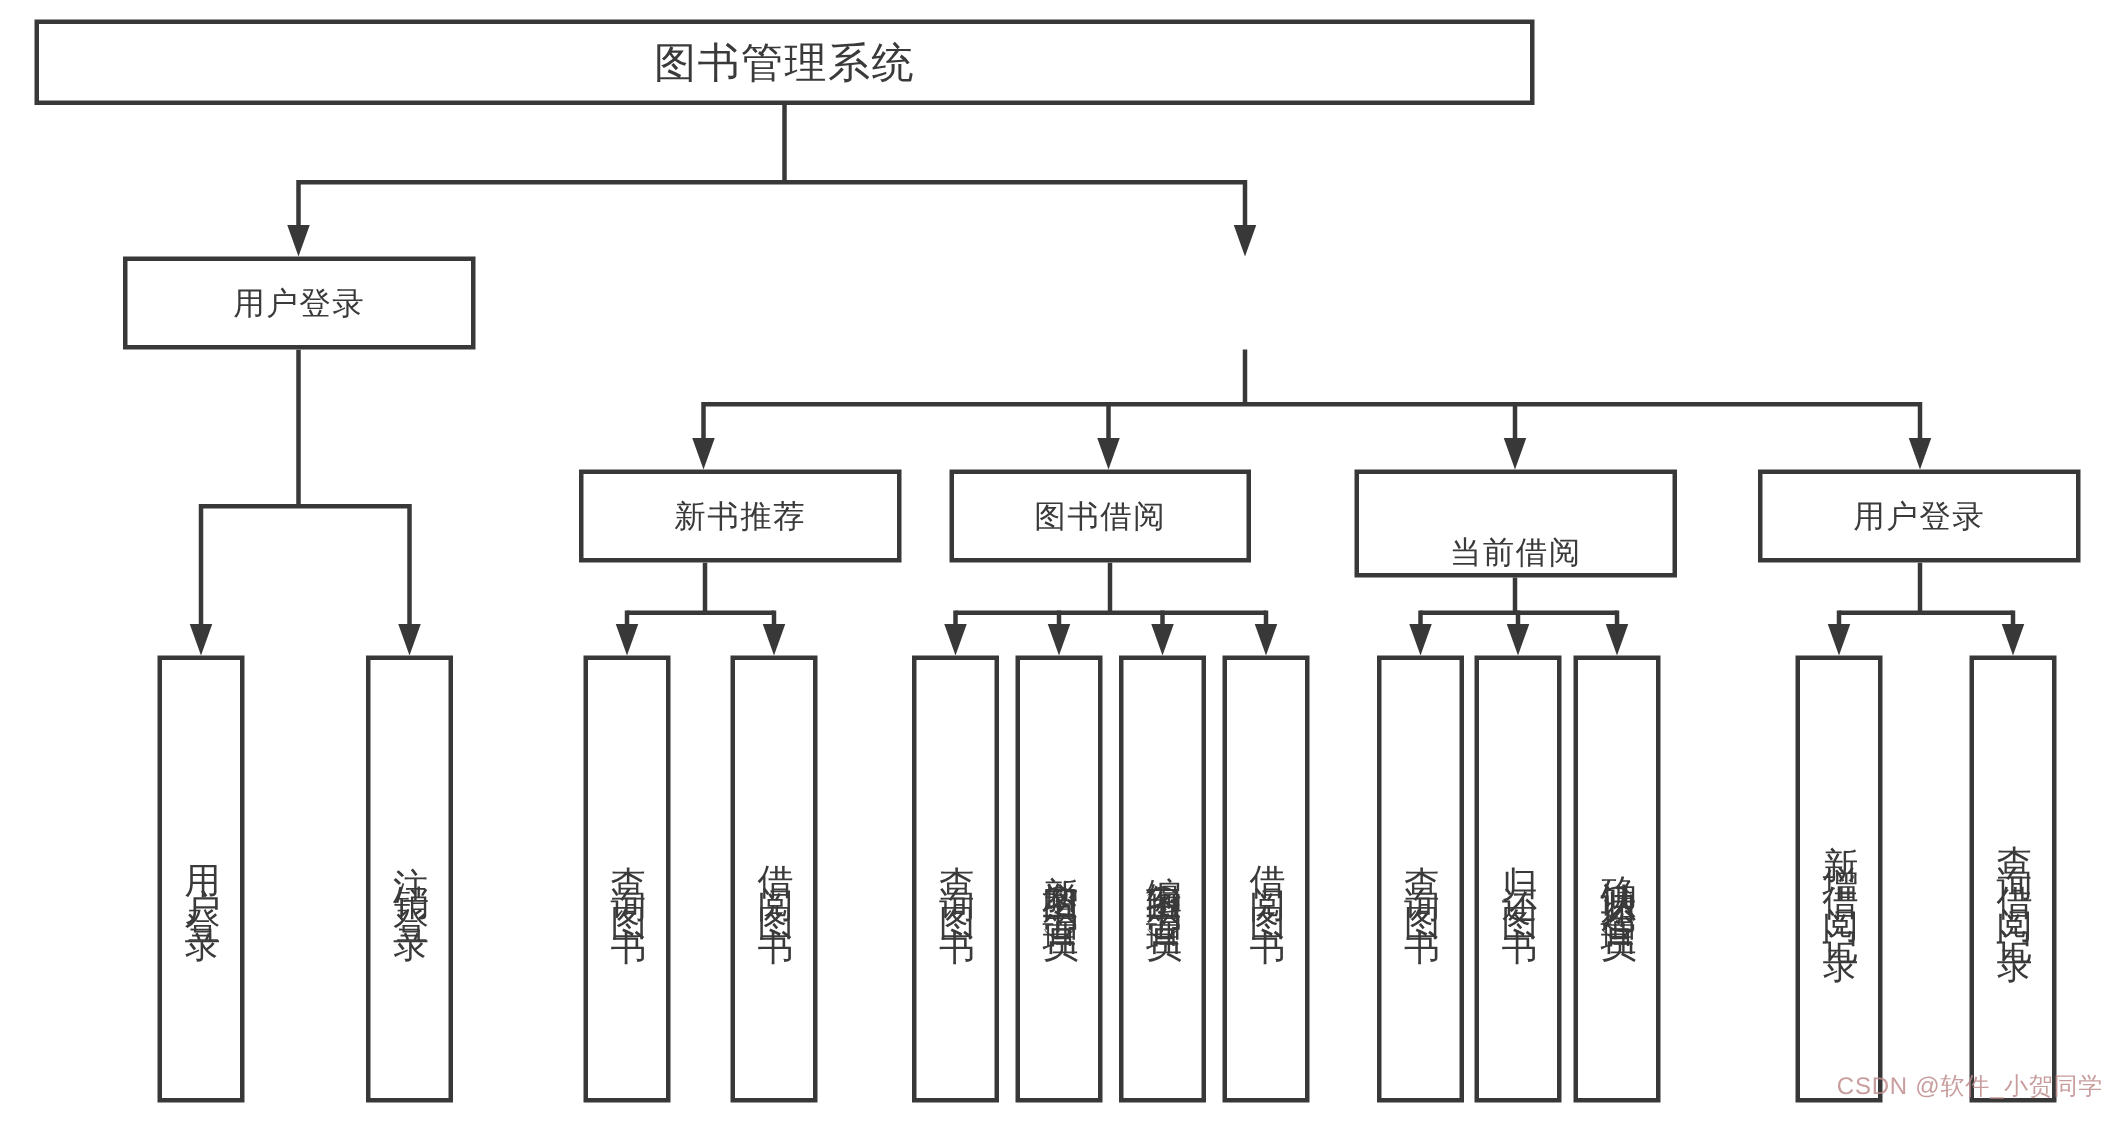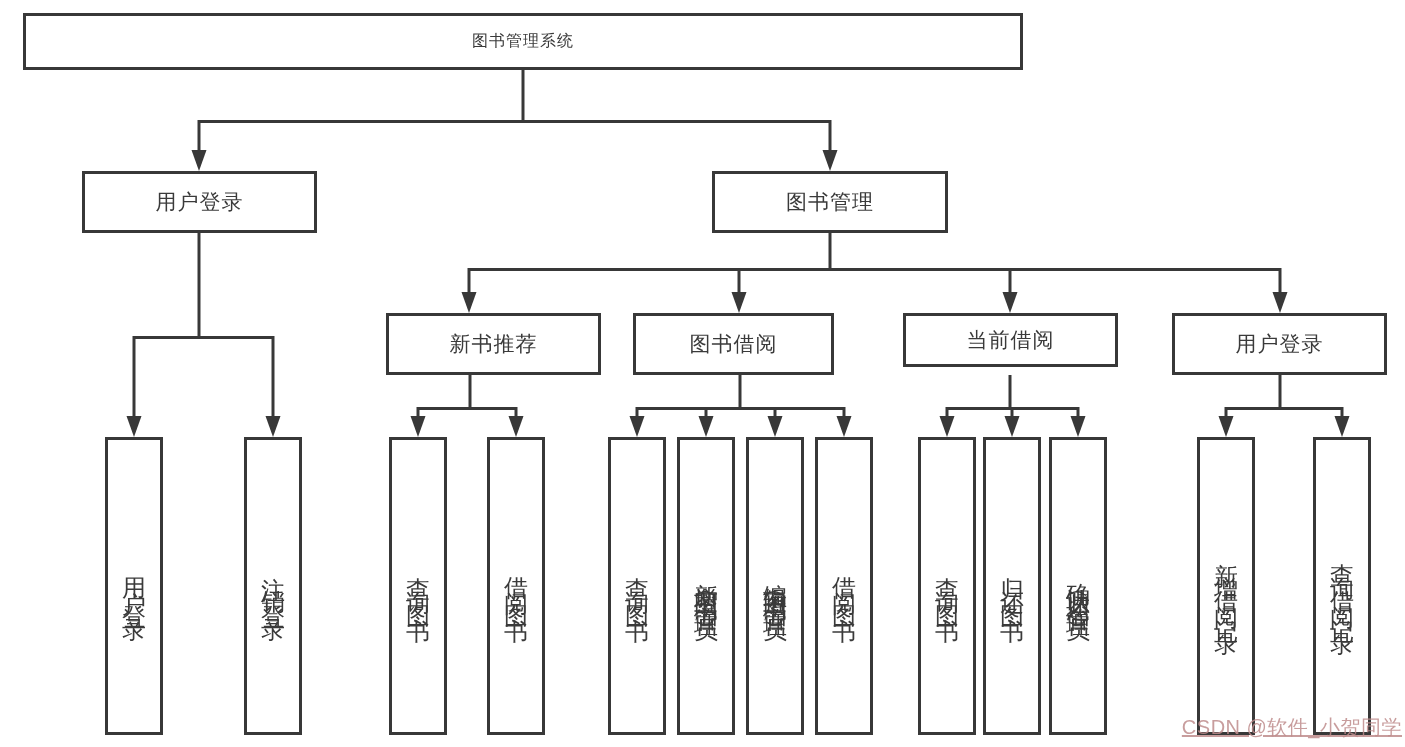--- a/index.html
+++ b/index.html
@@ -19,21 +19,21 @@
     position:absolute;
     box-sizing:border-box;
     border:3px solid var(--line);
     background:#fff;
     display:flex;align-items:center;justify-content:center;
     color:var(--text);
     font-size:21px;
     letter-spacing:1px;
     white-space:nowrap;
   }
-  .box.title{font-size:16px;}
+  .box.title{font-size:28px;}
   .vbox{
     position:absolute;
     box-sizing:border-box;
     border:3px solid var(--line);
     background:#fff;
     display:flex;align-items:center;justify-content:center;
     color:var(--text);
     font-size:24px;
     top:437px;width:58px;height:298px;
   }
@@ -42,26 +42,25 @@
     text-orientation:mixed;
     letter-spacing:14px;
     line-height:1;
     white-space:nowrap;
   }
   .vbox.tight .vtext{letter-spacing:5px;}
   svg#wires{position:absolute;left:0;top:0;}
   .watermark{
     position:absolute;
     right:3px;top:714px;
-    font-size:20px;
+    font-size:16px;
     color:rgba(190,140,140,0.85);
     z-index:5;
     letter-spacing:0.5px;
     white-space:nowrap;
-    text-decoration:underline;
   }
 </style>
 </head>
 <body>
 
 <div id="stage">
 
   <svg id="wires" width="1405" height="747" viewBox="0 0 1405 747">
     <g stroke="#383838" stroke-width="3" fill="none">
 
@@ -127,31 +126,28 @@
     </g>
   </svg>
 
   <div class="box title" style="left:23px;top:13px;width:1000px;height:57px;">
     <span>图书管理系统</span>
   </div>
 
   <div class="box" style="left:82px;top:171px;width:235px;height:62px;">
     <span>用户登录</span>
   </div>
-  <div class="box" style="left:712px;top:171px;width:236px;height:62px;">
-    <span>图书管理</span>
-  </div>
 
   <div class="box" style="left:363px;top:313px;width:215px;height:62px;margin-left:23px;">
     <span>新书推荐</span>
   </div>
   <div class="box" style="left:633px;top:313px;width:201px;height:62px;">
     <span>图书借阅</span>
   </div>
-  <div class="box" style="left:903px;top:313px;width:215px;height:54px;">
+  <div class="box" style="left:903px;top:313px;width:215px;height:72px;align-items:flex-end;">
     <span>当前借阅</span>
   </div>
   <div class="box" style="left:1172px;top:313px;width:215px;height:62px;">
     <span>用户登录</span>
   </div>
 
   <div class="vbox" style="left:105px;">
     <span class="vtext">用户登录</span>
   </div>
   <div class="vbox" style="left:244px;">

